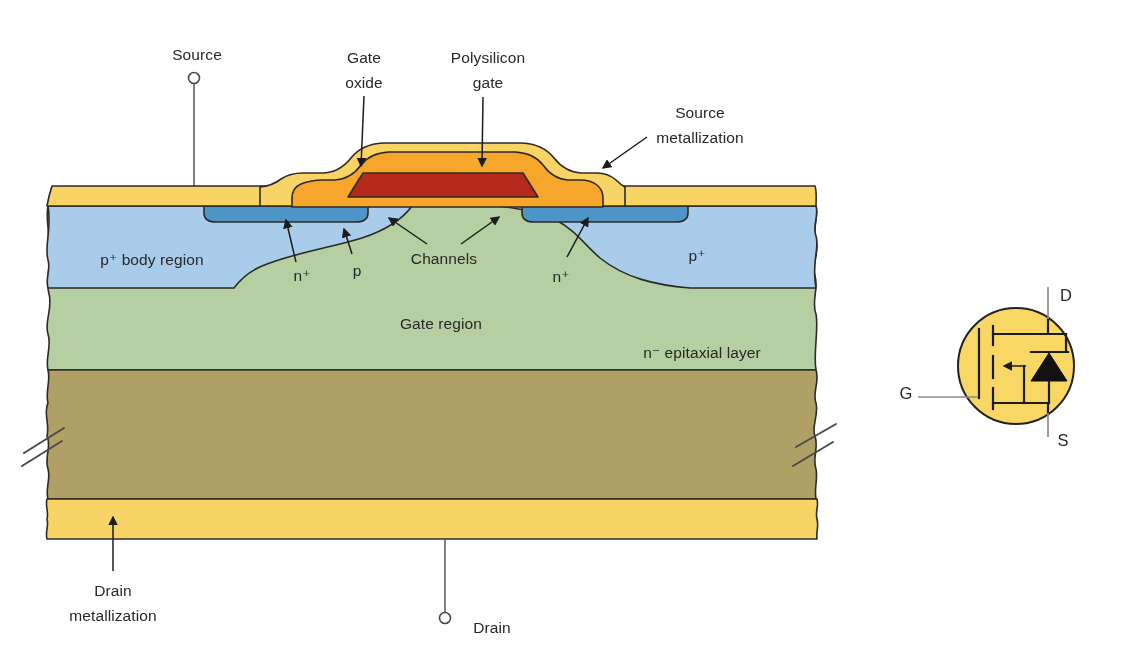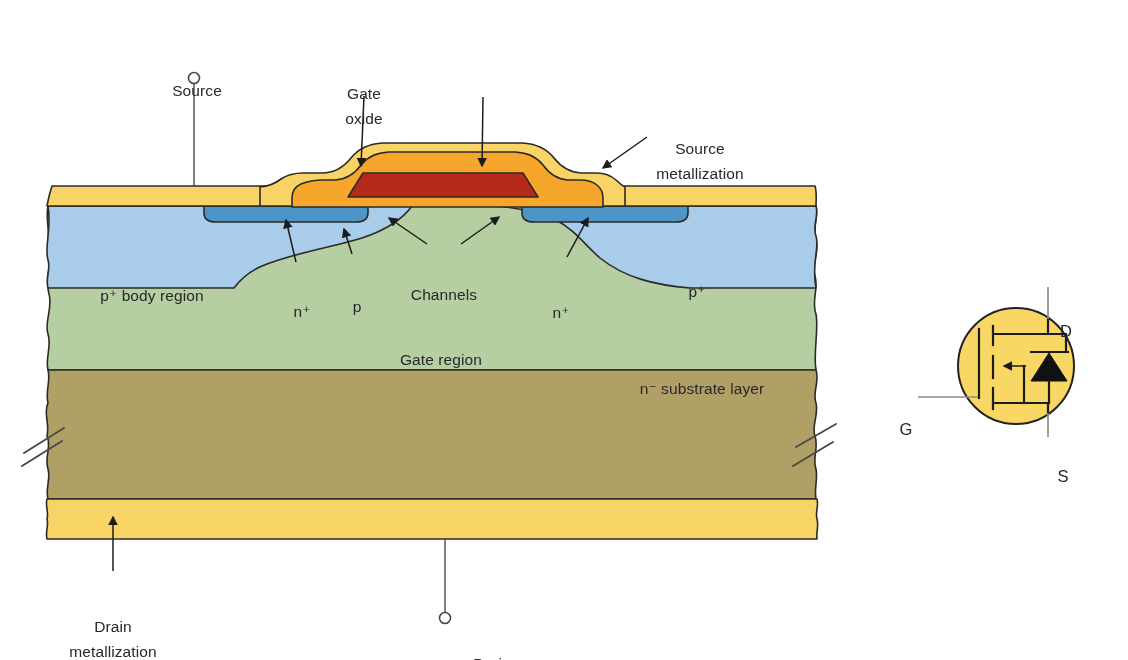--- a/index.html
+++ b/index.html
@@ -11,21 +11,21 @@
   .region{stroke:#2d2a26;stroke-width:1.6;stroke-linejoin:round;}
   .break-mark{stroke:#4a4a4a;stroke-width:2;stroke-linecap:round;}
   .lead{stroke:#8b8b8b;stroke-width:1.7;fill:none;}
   .terminal-line{stroke:#4a4a4a;stroke-width:1.4;fill:none;}
   .terminal-circle{fill:#ffffff;stroke:#4a4a4a;stroke-width:1.6;}
   .wire{stroke:#1c1c1c;stroke-width:2.2;fill:none;stroke-linecap:square;}
   .arrow-line{stroke:#1c1c1c;stroke-width:1.5;fill:none;}
   .label{
     position:absolute;transform:translateX(-50%);
     font-size:15.5px;line-height:25px;color:#29272a;text-align:center;
-    white-space:pre-line;letter-spacing:0.1px;margin-top:36px;
+    white-space:pre-line;letter-spacing:0.1px;
   }
   .terminal-label{font-size:16.5px;line-height:18px;}
 </style>
 </head>
 <body>
 
 <div class="canvas">
 
   <svg width="1128" height="660" viewBox="0 0 1128 660">
     <defs>
@@ -148,30 +148,32 @@
 
       <line class="lead" x1="1048" y1="287" x2="1048" y2="319"></line>
       <line class="lead" x1="1048" y1="413" x2="1048" y2="437"></line>
       <line class="lead" x1="918" y1="397" x2="978" y2="397"></line>
     </g>
   </svg>
 
   <div class="label" style="left:197px;top:42px;">Source</div>
   <div class="label" style="left:364px;top:45px;">Gate
 oxide</div>
+  <div class="label" style="left:488px;top:45px;">Polysilicon
+gate</div>
   <div class="label" style="left:700px;top:100px;">Source
 metallization</div>
   <div class="label" style="left:152px;top:247px;text-align:center;">p⁺ body region</div>
   <div class="label" style="left:302px;top:263px;">n⁺</div>
   <div class="label" style="left:357px;top:258px;">p</div>
   <div class="label" style="left:444px;top:246px;">Channels</div>
   <div class="label" style="left:561px;top:264px;">n⁺</div>
   <div class="label" style="left:697px;top:243px;">p⁺</div>
   <div class="label" style="left:441px;top:311px;">Gate region</div>
-  <div class="label" style="left:702px;top:340px;">n⁻ substrate layer</div>
+  <div class="label" style="left:702px;top:340px;">n⁻ epitaxial layer</div>
   <div class="label" style="left:113px;top:578px;">Drain
 metallization</div>
   <div class="label" style="left:492px;top:615px;">Drain</div>
 
   <div class="label terminal-label" style="left:1066px;top:286px;">D</div>
   <div class="label terminal-label" style="left:906px;top:384px;">G</div>
   <div class="label terminal-label" style="left:1063px;top:431px;">S</div>
 
 </div>
 

